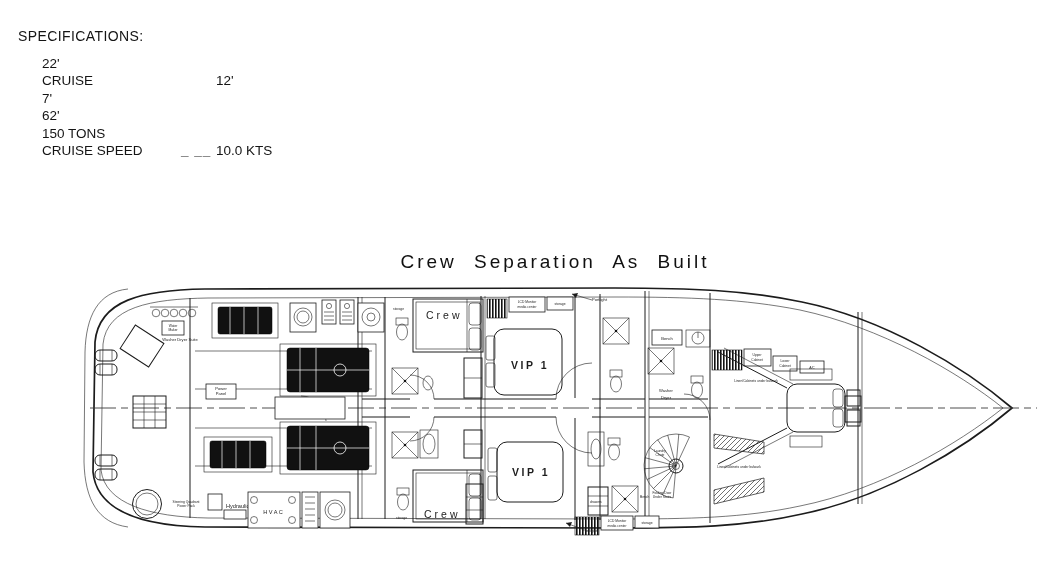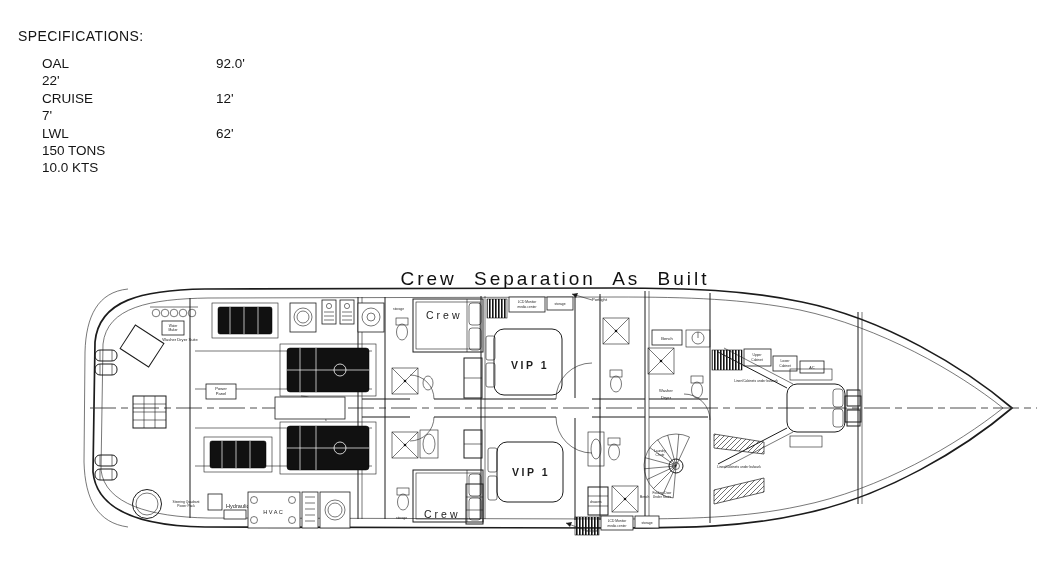--- a/index.html
+++ b/index.html
@@ -7,21 +7,21 @@
           font-family:"Liberation Sans",sans-serif;color:#141414;}
   
   .specs{position:absolute;left:18px;top:22px;width:300px;margin-top:6px;}
   .specs-heading{font-size:14px;letter-spacing:.4px;}
   .specs-rows{margin-top:12px;margin-left:24px;}
   .spec-row{display:flex;align-items:baseline;height:17.4px;font-size:13.5px;}
   .spec-lbl-wrap{width:174px;display:flex;justify-content:space-between;align-items:baseline;}
   .spec-leader{letter-spacing:1px;font-weight:bold;white-space:pre;}
   .spec-val{white-space:pre;}
   
-  .plan-title{position:absolute;left:379px;top:268px;width:352px;text-align:center;
+  .plan-title{position:absolute;left:379px;top:251px;width:352px;text-align:center;
               font-size:19px;letter-spacing:3px;word-spacing:9px;color:#101010;}
   
   svg{position:absolute;left:0;top:0;}
   .ln{stroke:#1c1c1c;fill:none;stroke-width:1;}
   .thin{stroke:#1c1c1c;fill:none;stroke-width:.6;}
   .thk{stroke:#1c1c1c;fill:none;stroke-width:1.7;}
   .blk{fill:#111;stroke:#000;stroke-width:.5;}
   .wht{fill:#fff;stroke:#1c1c1c;stroke-width:.8;}
   .cl{stroke:#3a3a3a;stroke-width:.9;stroke-dasharray:26 5 7 5;}
   text{fill:#1d1d1d;font-family:"Liberation Sans",sans-serif;}
@@ -32,50 +32,43 @@
 </style>
 </head>
 <body>
 
 <div id="canvas">
 
   <div class="specs">
     <div class="specs-heading">SPECIFICATIONS:</div>
     <div class="specs-rows" id="specs-rows">
         <div class="spec-row">
-          <span class="spec-lbl-wrap">
-            <span class="spec-lbl">OAL</span>
-            <span class="spec-leader"></span>
-          </span>
-          <span class="spec-val">92.0'</span>
-        </div>
-        <div class="spec-row">
           <span class="spec-val">22'</span>
         </div>
         <div class="spec-row">
           <span class="spec-lbl-wrap">
             <span class="spec-lbl">CRUISE</span>
             <span class="spec-leader"></span>
           </span>
           <span class="spec-val">12'</span>
         </div>
         <div class="spec-row">
           <span class="spec-val">7'</span>
         </div>
         <div class="spec-row">
+          <span class="spec-val">62'</span>
+        </div>
+        <div class="spec-row">
+          <span class="spec-val">150 TONS</span>
+        </div>
+        <div class="spec-row">
           <span class="spec-lbl-wrap">
-            <span class="spec-lbl">LWL</span>
-            <span class="spec-leader"></span>
+            <span class="spec-lbl">CRUISE SPEED</span>
+            <span class="spec-leader">_ __ </span>
           </span>
-          <span class="spec-val">62'</span>
-        </div>
-        <div class="spec-row">
-          <span class="spec-val">150 TONS</span>
-        </div>
-        <div class="spec-row">
           <span class="spec-val">10.0 KTS</span>
         </div>
       </div>
   </div>
 
   <div class="plan-title">Crew Separation As Built</div>
 
   <svg width="1037" height="579" viewBox="0 0 1037 579">
     <defs>
       <pattern id="vstripe" width="3" height="4" patternUnits="userSpaceOnUse">

